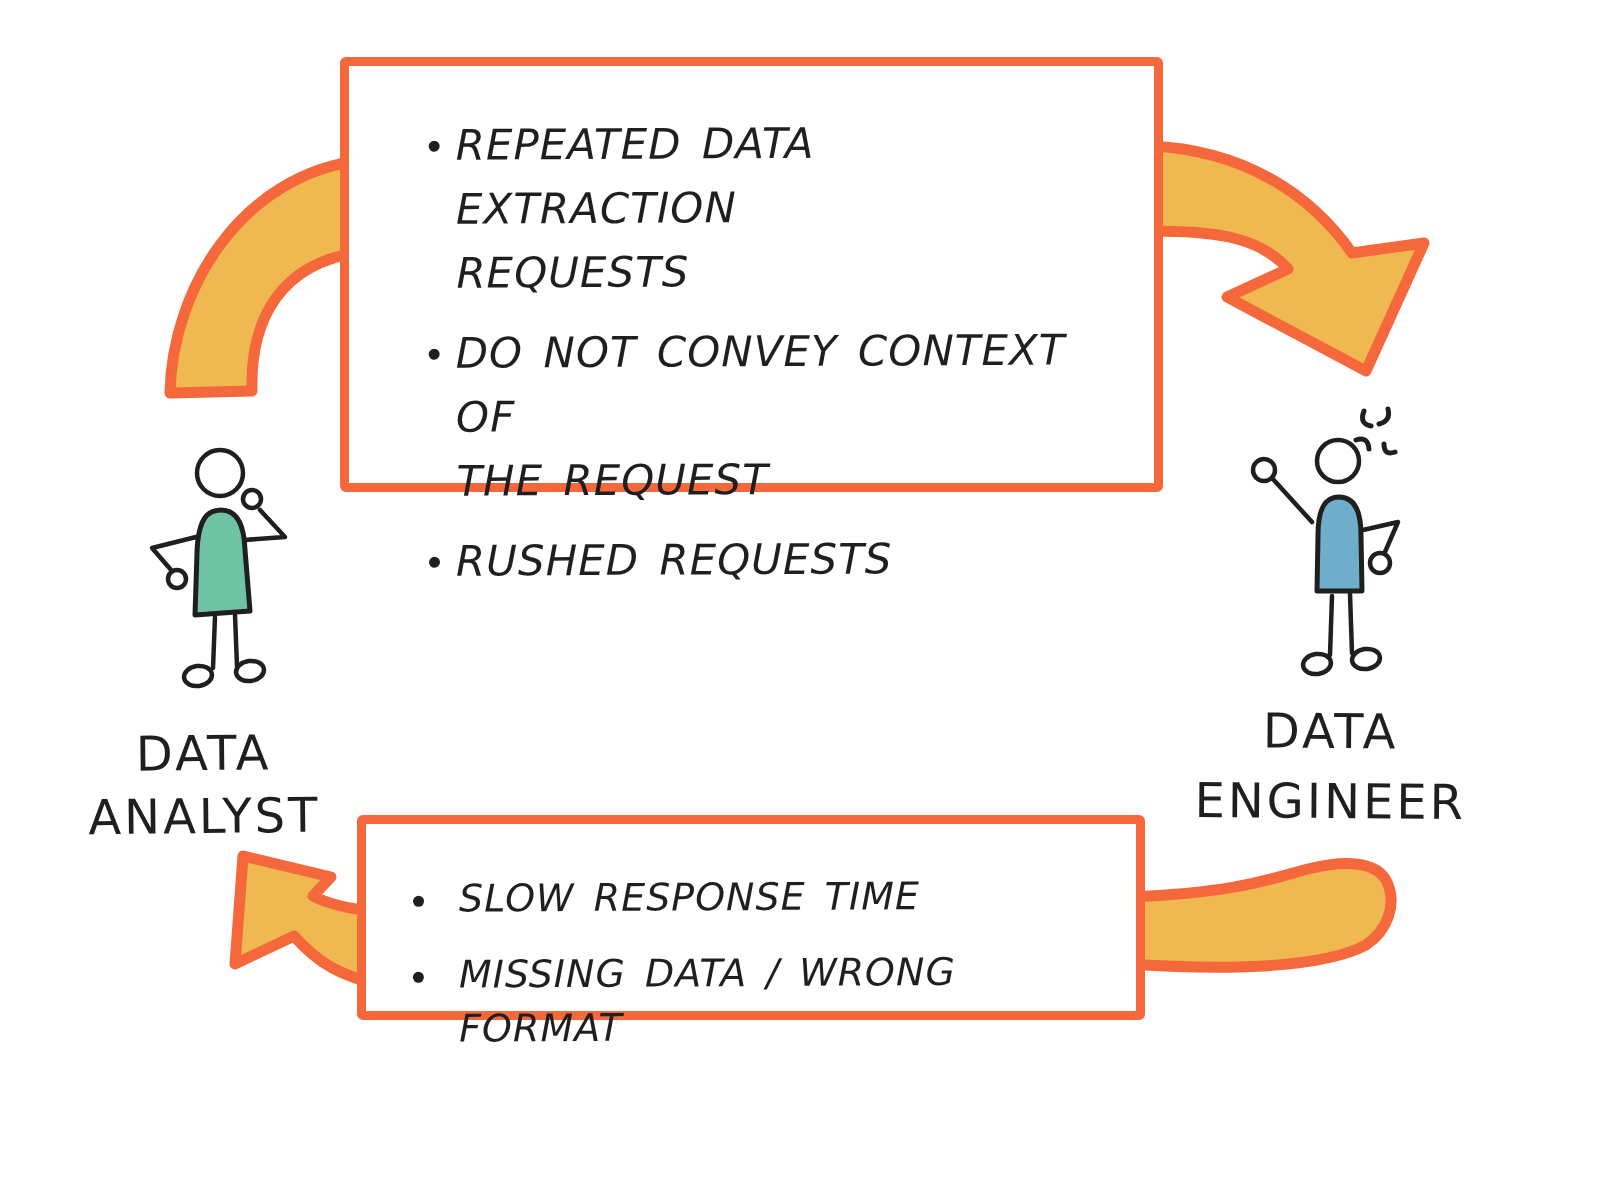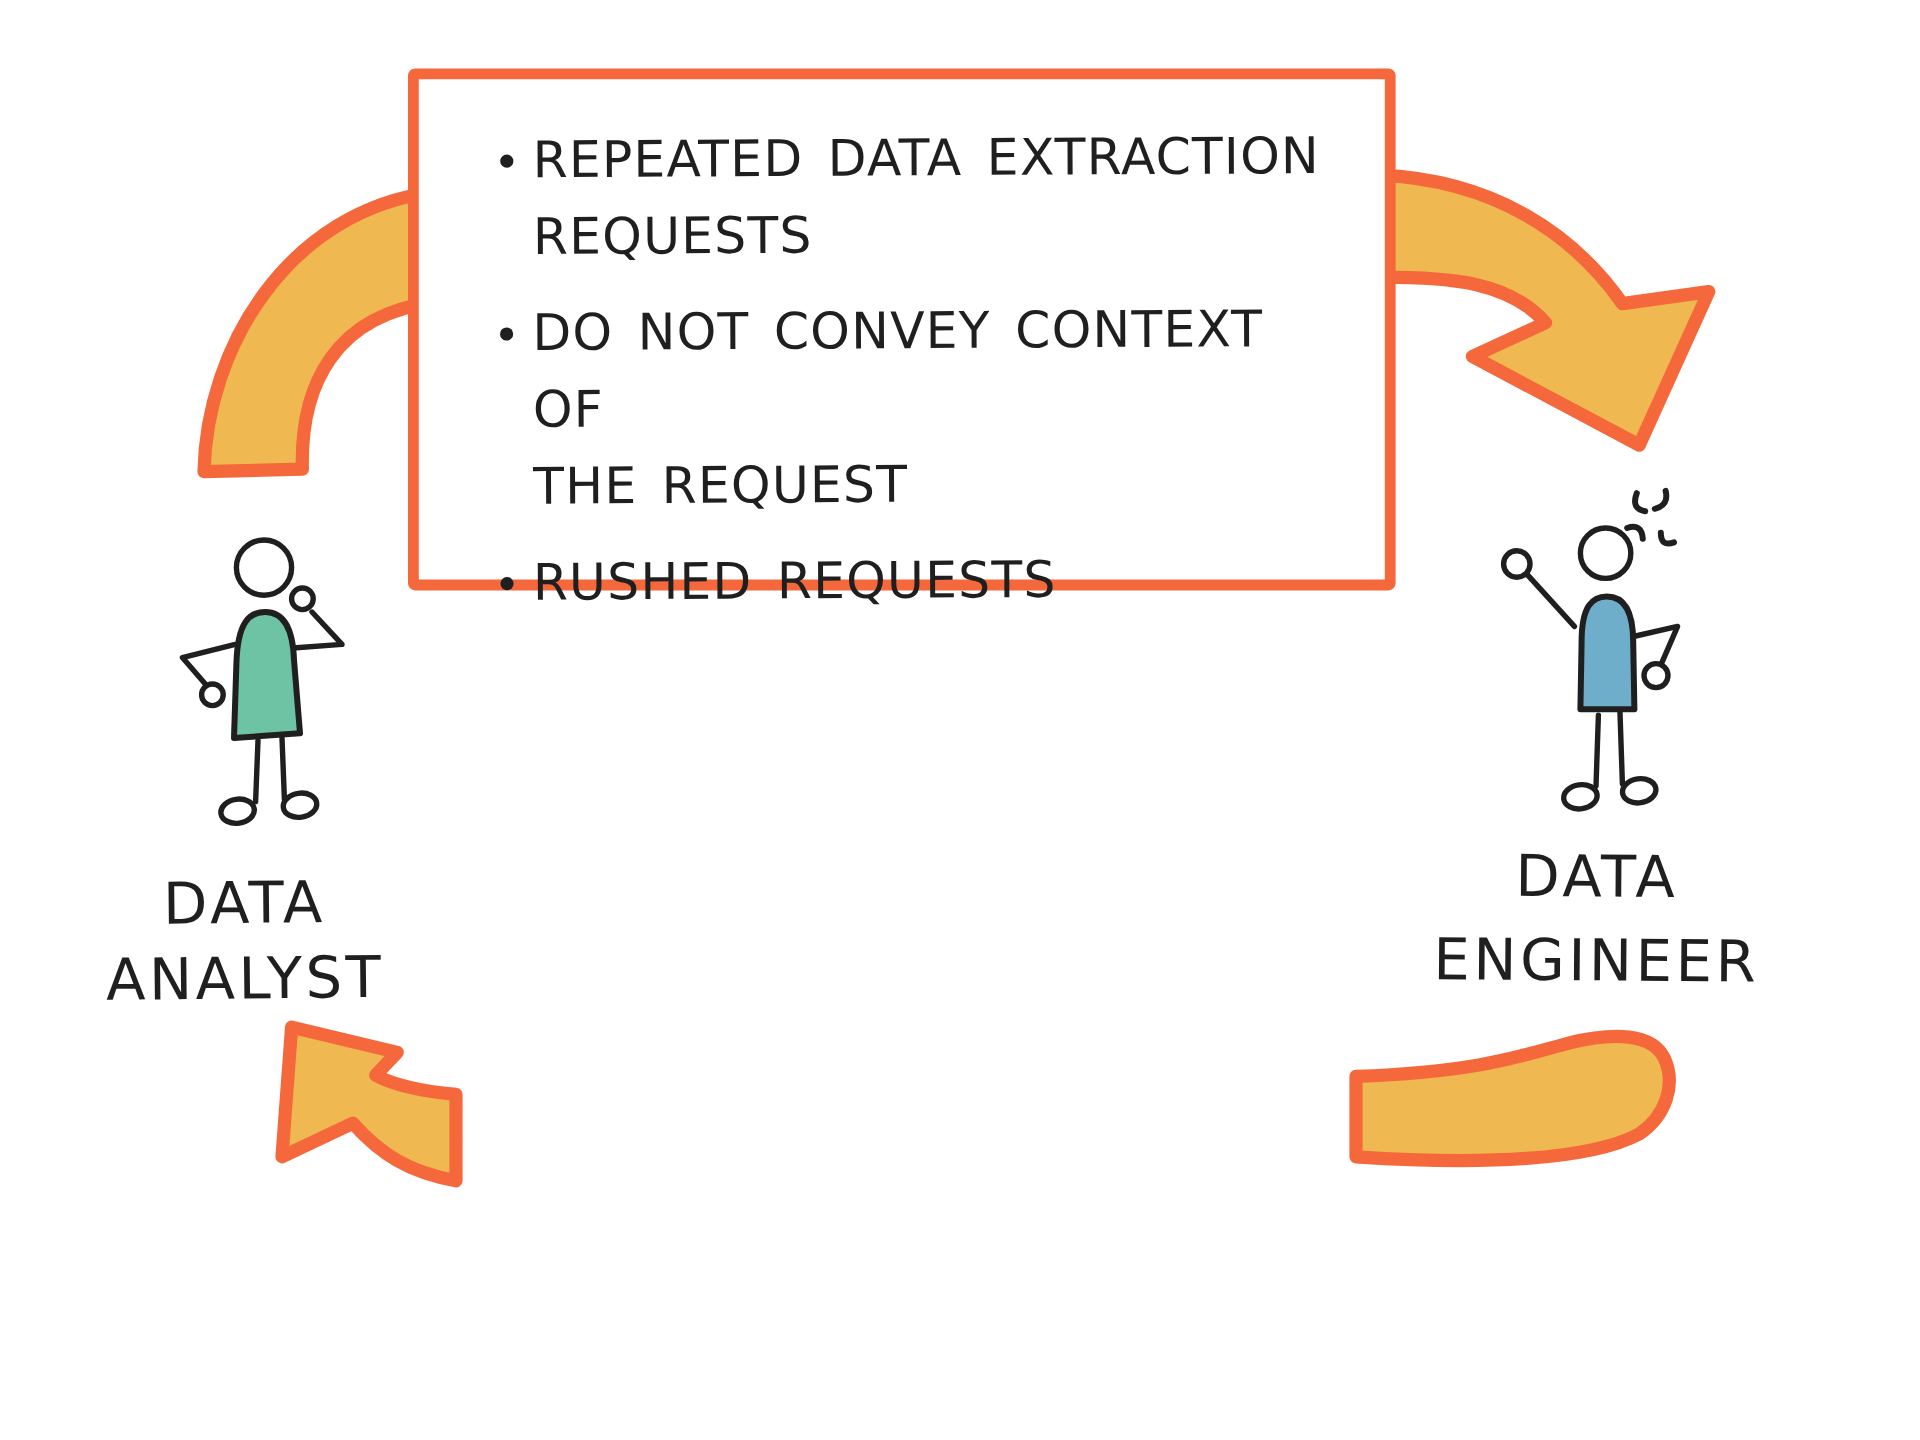--- a/index.html
+++ b/index.html
@@ -37,21 +37,22 @@
     border: 9px solid var(--coral, #F5683C);
     border-radius: 6px;
     z-index: 2;
     box-sizing: border-box;
   }
   .box-top    { left: 340px; top: 57px;  width: 823px; height: 435px; }
   .box-bottom { left: 357px; top: 815px; width: 788px; height: 205px; }
 
   .note-box ul {
     list-style: none;
-    margin: 4px;
+    margin: 16px;
+    font-style: italic;
   }
   .box-top ul    { padding: 30px 26px 0 62px; }
   .box-bottom ul { padding: 30px 20px 0 29px; }
 
   .note-box li {
     position: relative;
     letter-spacing: 1px;
     word-spacing: 6px;
     font-weight: 500;
     transform: rotate(-0.3deg);
@@ -136,20 +137,26 @@
   </svg>
 
   <div class="note-box box-top">
     <ul>
         <li>REPEATED DATA EXTRACTION<br>REQUESTS</li>
         <li>DO NOT CONVEY CONTEXT OF<br>THE REQUEST</li>
         <li>RUSHED REQUESTS</li>
       </ul>
   </div>
 
+  <div class="note-box box-bottom">
+    <ul>
+        <li>SLOW RESPONSE TIME</li>
+        <li>MISSING DATA / WRONG FORMAT</li>
+      </ul>
+  </div>
 
   <svg class="figure fig-analyst" width="180" height="260" viewBox="0 0 180 260">
     <circle class="ink-shape" cx="90" cy="38" r="23"></circle>
 
     <polyline class="ink-line" points="66,102 22,113 42,136"></polyline>
     <circle class="ink-shape" cx="47" cy="144" r="9"></circle>
 
     <polyline class="ink-line" points="114,105 155,102 130,75"></polyline>
     <circle class="ink-shape" cx="122" cy="64" r="9"></circle>
 

